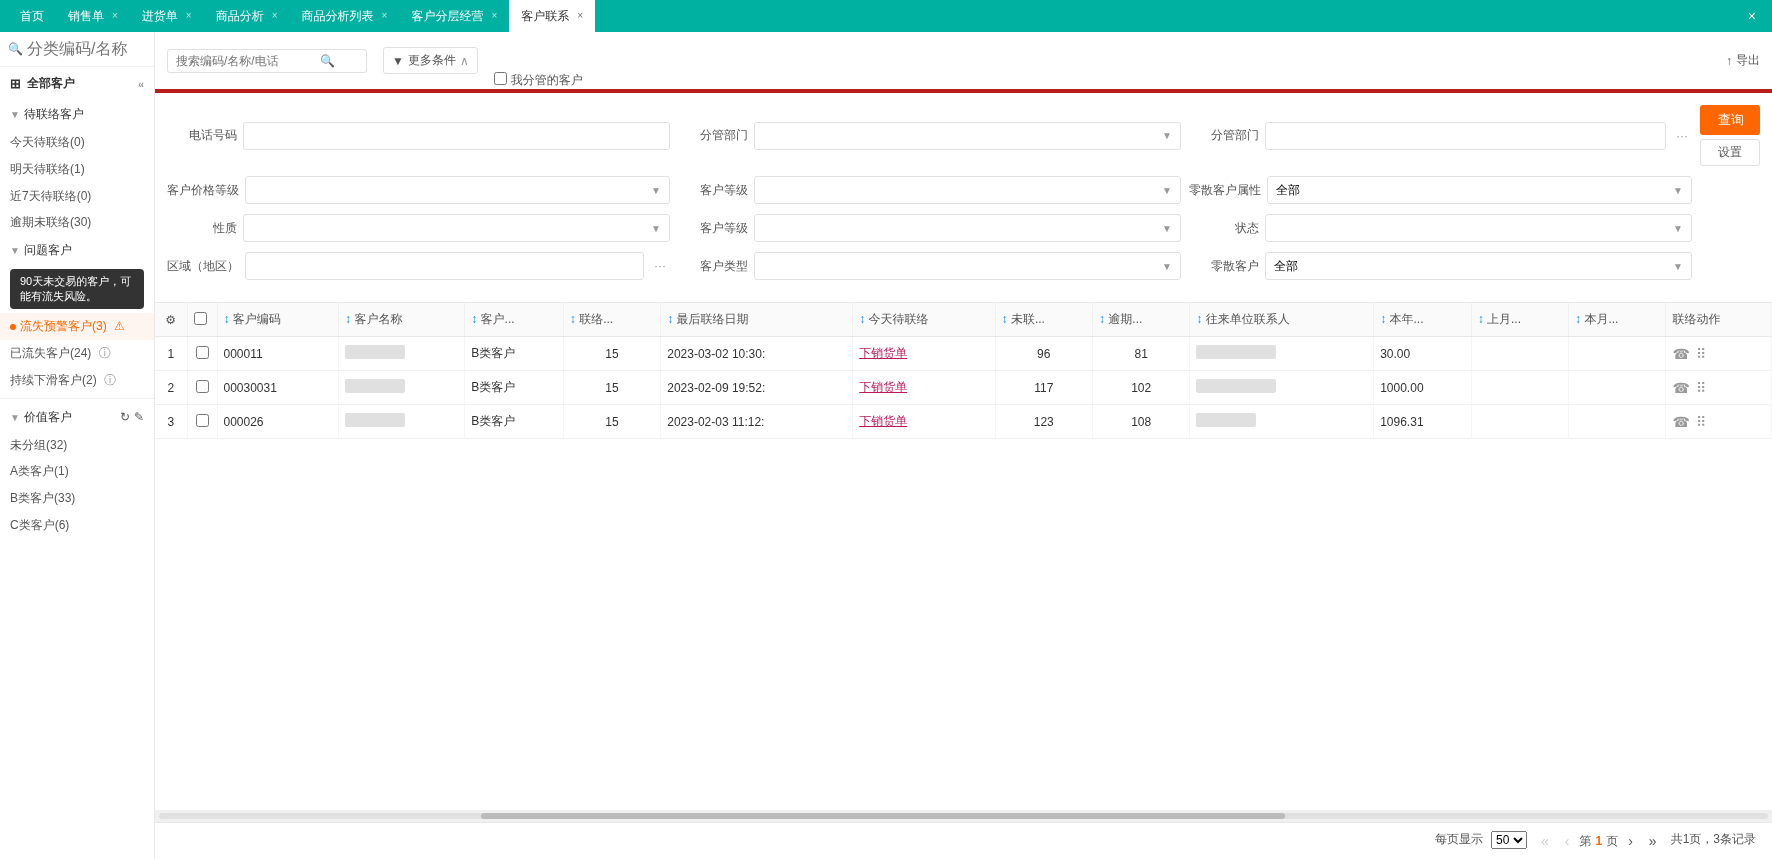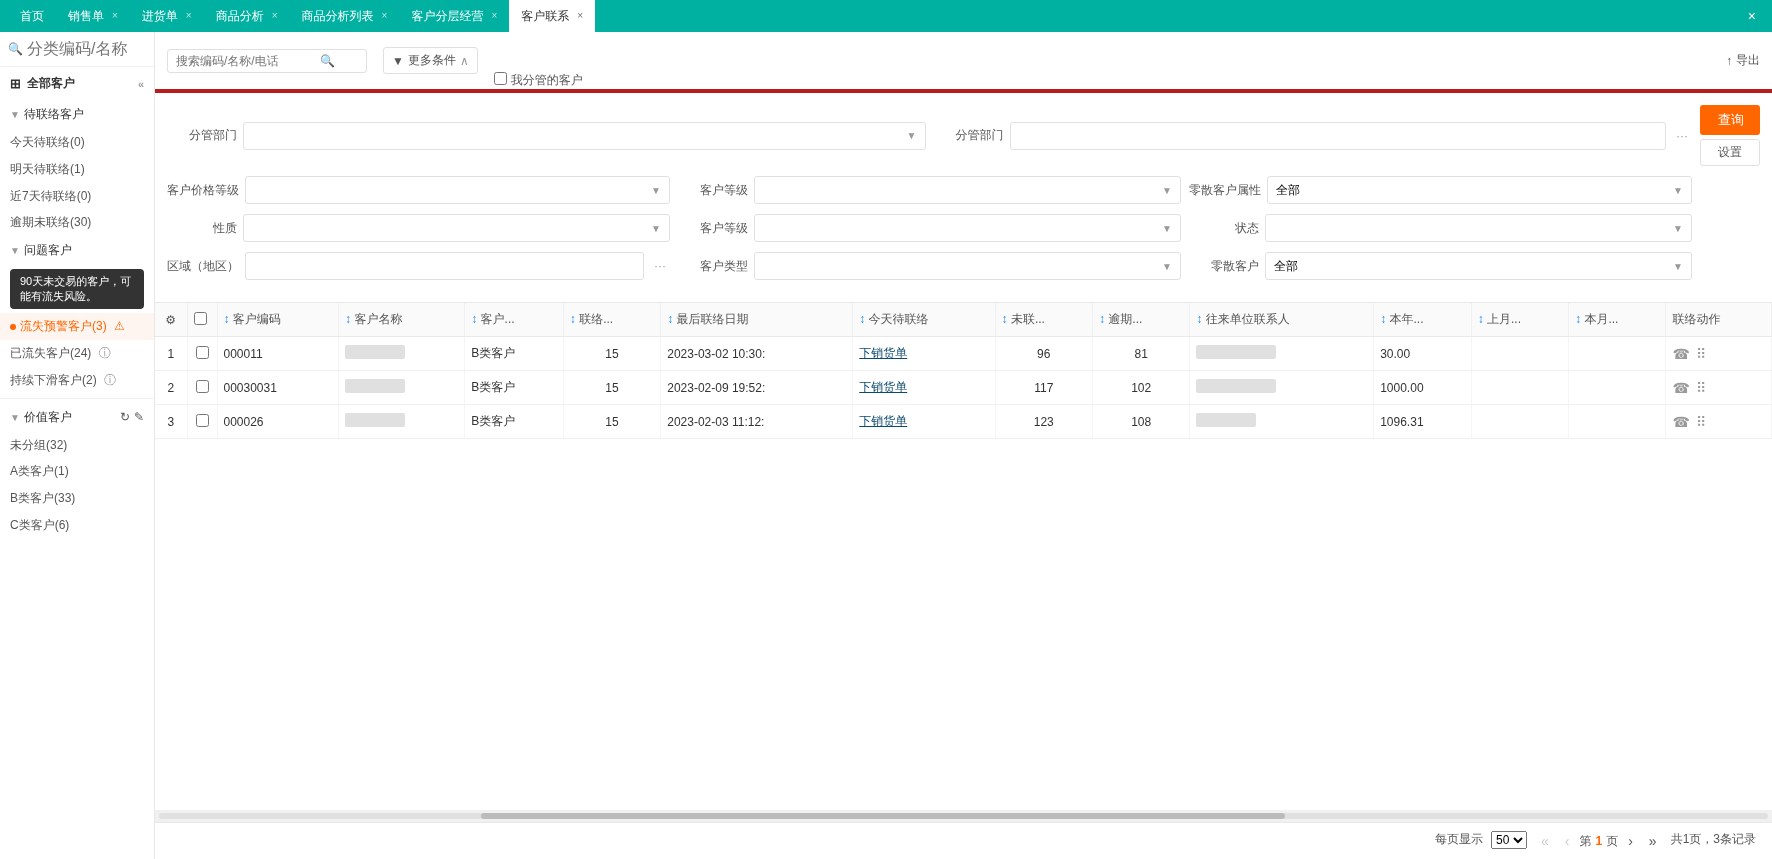--- a/index.html
+++ b/index.html
@@ -289,21 +289,21 @@
       font-weight: normal;
       position: relative;
     }
     .data-table td {
       border-bottom: 1px solid #f0f0f0;
       border-right: 1px solid #f5f5f5;
       padding: 8px 6px;
       color: #333;
       white-space: nowrap;
     }
-    .data-table .link-text { color: #0c4a6e; text-decoration: underline; cursor: pointer; }
+    .data-table .link-text { color: #be185d; text-decoration: underline; cursor: pointer; }
     .data-table .num-col { text-align: center; }
     .data-table .action-icons { display: flex; gap: 6px; align-items: center; }
     .data-table .action-icon { color: #999; cursor: pointer; font-size: 14px; }
 
     .table-scroll { overflow-x: auto; flex: 1; }
 
     
     .pagination {
       display: flex;
       align-items: flex-start;
@@ -485,20 +485,24 @@
       </div>
       <div class="export-btn">
         <span>↑</span>
         <span>导出</span>
       </div>
     </div>
 
     <div class="advanced-filter">
 
       <div class="filter-row">
+        <div class="filter-field">
+          <label>电话号码</label>
+          <input type="text" class="filter-input" style="">
+        </div>
         <div class="filter-field">
           <label>分管部门</label>
           <div class="filter-select">
             <span></span>
             <span class="arrow">▼</span>
           </div>
         </div>
         <div class="filter-field">
           <label>分管部门</label>
           <input type="text" class="filter-input" style="flex: 1 1 0%;">

